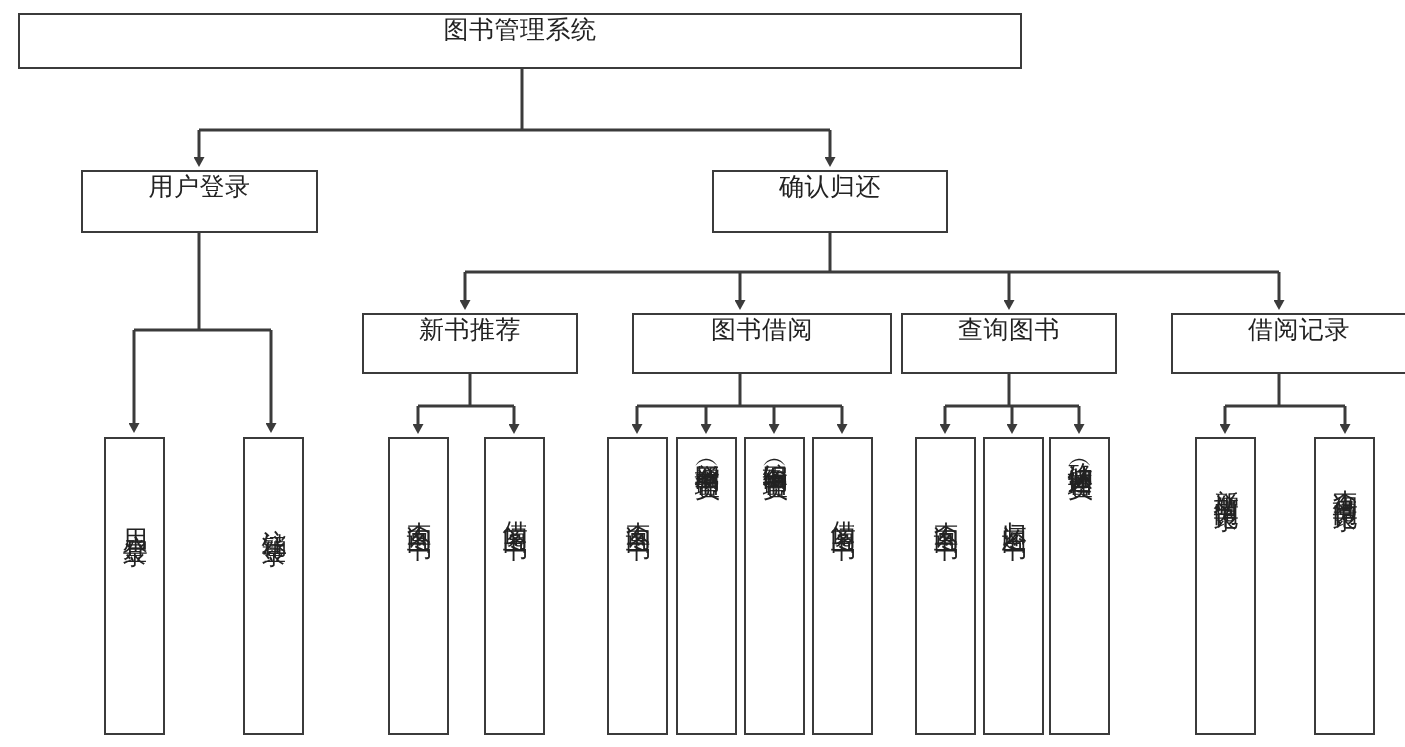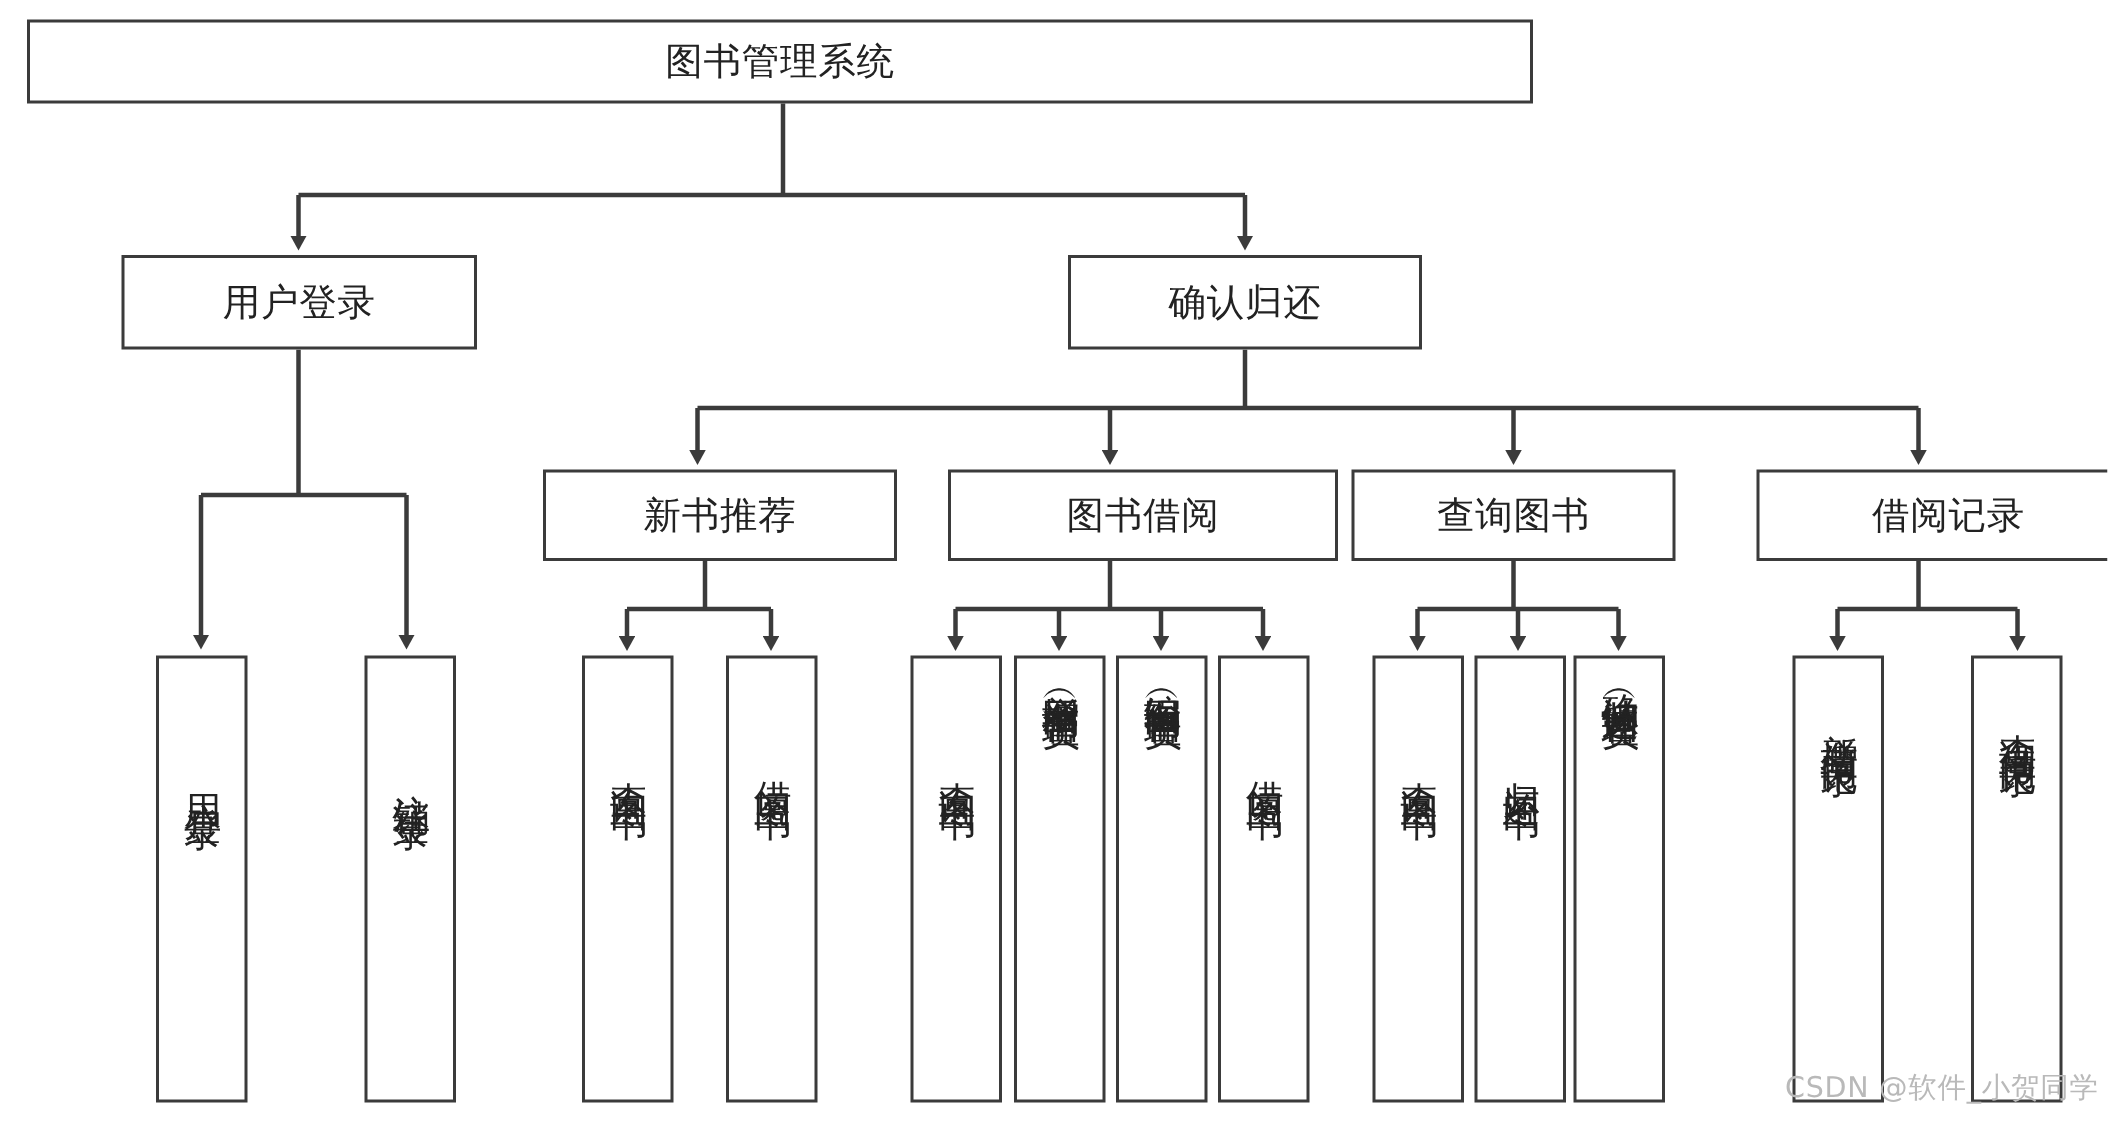--- a/index.html
+++ b/index.html
@@ -25,21 +25,21 @@
     width: 1405px;
     height: 747px;
     pointer-events: none;
   }
   .node {
     position: absolute;
     box-sizing: border-box;
     background: #ffffff;
     border: 2px solid #3b3b3b;
     display: flex;
-    align-items: center;
+    align-items: flex-start;
     justify-content: center;
     color: #222222;
     z-index: 2;
   }
   .node .lbl {
     display: block;
     line-height: 1.18;
     text-align: center;
     white-space: pre;
   }
@@ -145,21 +145,21 @@
   </div>
 
   <div class="node h-node" style="left:81px; top:170px; width:237px; height:63px;">
     <span class="lbl">用户登录</span>
   </div>
 
   <div class="node h-node" style="left:712px; top:170px; width:236px; height:63px;">
     <span class="lbl">确认归还</span>
   </div>
 
-  <div class="node h-node" style="left:362px; top:313px; width:236px; height:61px;">
+  <div class="node h-node" style="left:362px; top:313px; width:216px; height:61px;">
     <span class="lbl">新书推荐</span>
   </div>
 
   <div class="node h-node" style="left:632px; top:313px; width:260px; height:61px;">
     <span class="lbl">图书借阅</span>
   </div>
 
   <div class="node h-node" style="left:901px; top:313px; width:216px; height:61px;">
     <span class="lbl">查询图书</span>
   </div>
@@ -213,15 +213,14 @@
   </div>
 
   <div class="node v-node mid-text" style="left:1195px; top:437px; width:61px; height:298px; padding-top:30px;">
     <span class="lbl">新增借阅记录</span>
   </div>
 
   <div class="node v-node mid-text" style="left:1314px; top:437px; width:61px; height:298px; padding-top:30px;">
     <span class="lbl">查询借阅记录</span>
   </div>
 
-  <div class="watermark">CSDN @软件_小贺同学</div>
 
 </div>
 
 </body></html>

